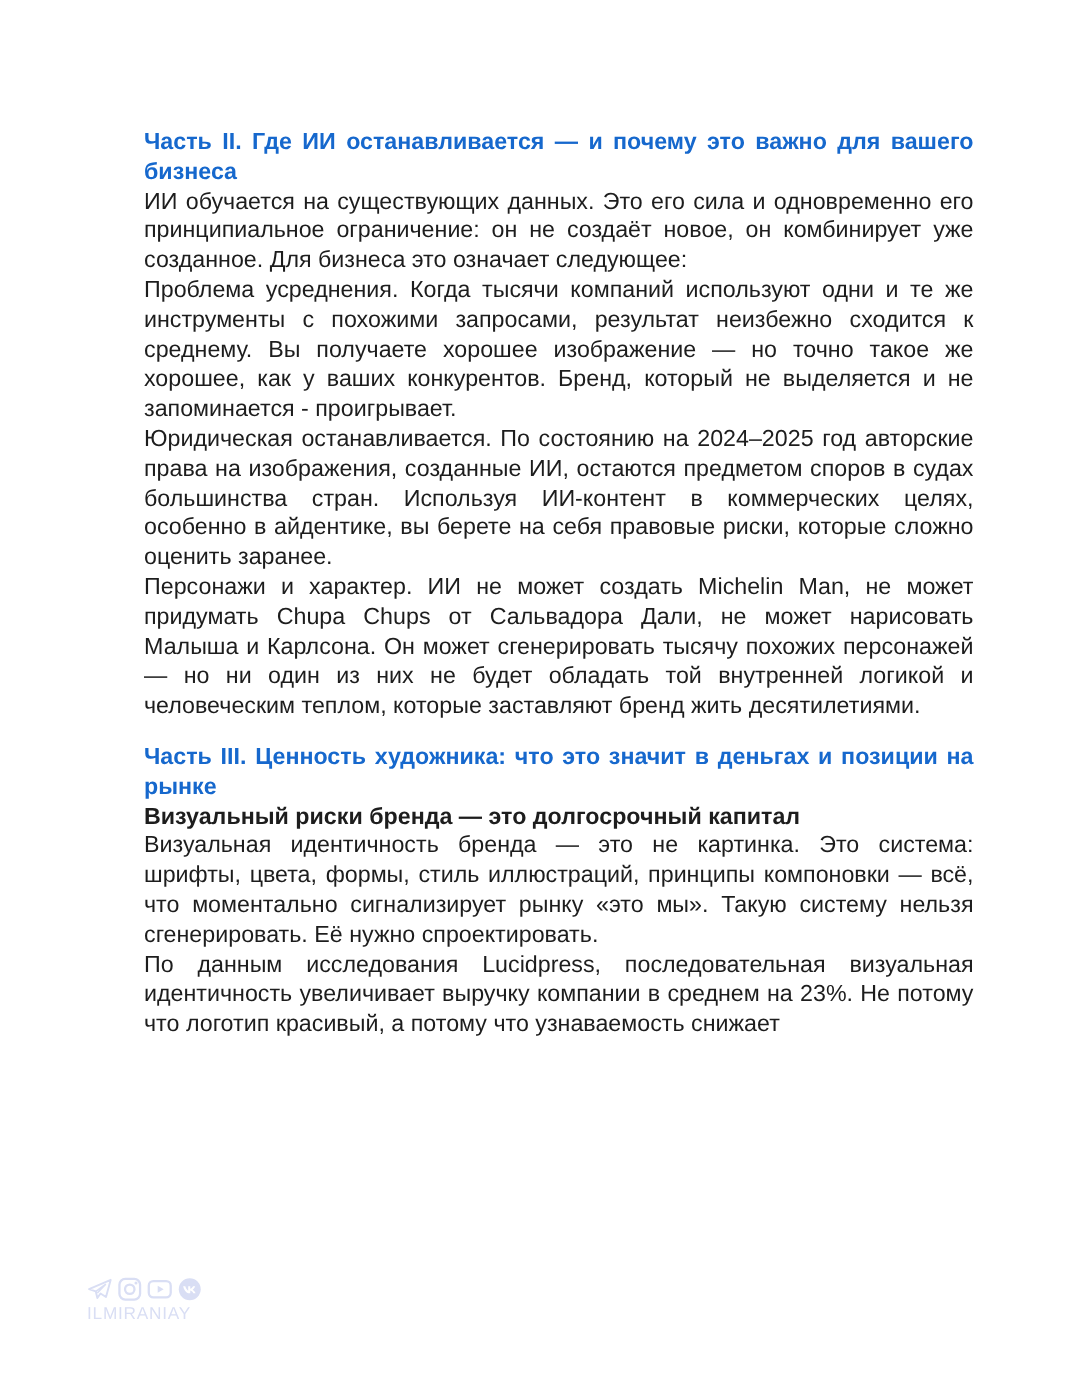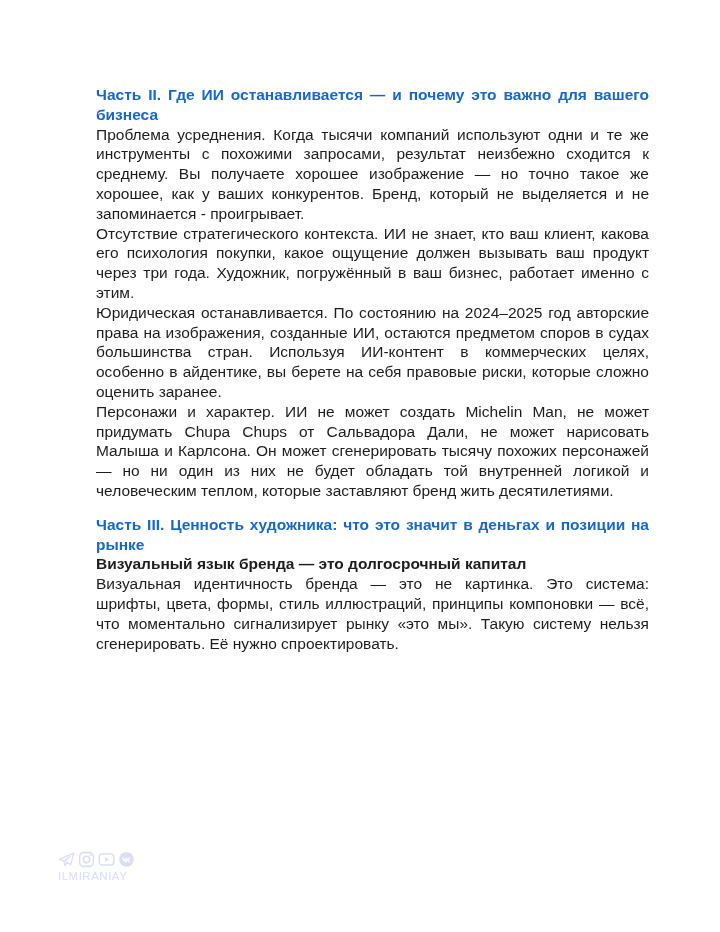--- a/index.html
+++ b/index.html
@@ -57,27 +57,28 @@
     line-height:12px;
   }
 </style>
 </head>
 <body>
 
 <div class="page">
 
   <div class="content" id="content">
       <p class="heading">Часть II. Где ИИ останавливается — и почему это важно для вашего бизнеса</p>
+      <p class="paragraph">ИИ обучается на существующих данных. Это его сила и одновременно его принципиальное ограничение: он не создаёт новое, он комбинирует уже созданное. Для бизнеса это означает следующее:</p>
       <p class="paragraph"><b class="lead">Проблема усреднения.</b> <span>Когда тысячи компаний используют одни и те же инструменты с похожими запросами, результат неизбежно сходится к среднему. Вы получаете хорошее изображение — но точно такое же хорошее, как у ваших конкурентов. Бренд, который не выделяется и не запоминается - проигрывает.</span></p>
-      <p class="paragraph"><b class="lead">Отсутствие стратегического контекста.</b> <span>ИИ не знает, кто ваш клиент, какова его психология покупки, какое ощущение должен вызывать ваш продукт через три года. Художник, погружённый в ваш бизнес, работает именно с этим.</span></p>
       <p class="paragraph"><b class="lead">Юридическая останавливается.</b> <span>По состоянию на 2024–2025 год авторские права на изображения, созданные ИИ, остаются предметом споров в судах большинства стран. Используя ИИ-контент в коммерческих целях, особенно в айдентике, вы берете на себя правовые риски, которые сложно оценить заранее.</span></p>
       <p class="paragraph"><b class="lead">Персонажи и характер.</b> <span>ИИ не может создать Michelin Man, не может придумать Chupa Chups от Сальвадора Дали, не может нарисовать Малыша и Карлсона. Он может сгенерировать тысячу похожих персонажей — но ни один из них не будет обладать той внутренней логикой и человеческим теплом, которые заставляют бренд жить десятилетиями.</span></p>
       <p class="heading spaced">Часть III. Ценность художника: что это значит в деньгах и позиции на рынке</p>
-      <p class="subheading">Визуальный язык бренда — это долгосрочный капитал</p>
+      <p class="subheading">Визуальный риски бренда — это долгосрочный капитал</p>
       <p class="paragraph">Визуальная идентичность бренда — это не картинка. Это система: шрифты, цвета, формы, стиль иллюстраций, принципы компоновки — всё, что моментально сигнализирует рынку «это мы». Такую систему нельзя сгенерировать. Её нужно спроектировать.</p>
+      <p class="paragraph">По данным исследования Lucidpress, последовательная визуальная идентичность увеличивает выручку компании в среднем на 23%. Не потому что логотип красивый, а потому что узнаваемость снижает</p>
     </div>
 
   <div class="watermark">
     <div class="watermark-icons">
       <svg width="17" height="17" viewBox="0 0 20 20">
         <path d="M18.6 2.6 L1.6 9.9 L6.9 11.7 L8.1 16.9 L10.6 13.3 L14.9 16.1 Z" fill="none" stroke="currentColor" stroke-width="1.5" stroke-linejoin="round"></path>
         <path d="M6.9 11.7 L14.5 6.2 L8.1 12.9" fill="none" stroke="currentColor" stroke-width="1.2" stroke-linejoin="round"></path>
       </svg>
       <svg width="17" height="17" viewBox="0 0 20 20">
         <rect x="1.9" y="1.9" width="16.2" height="16.2" rx="4.6" fill="none" stroke="currentColor" stroke-width="1.8"></rect>

